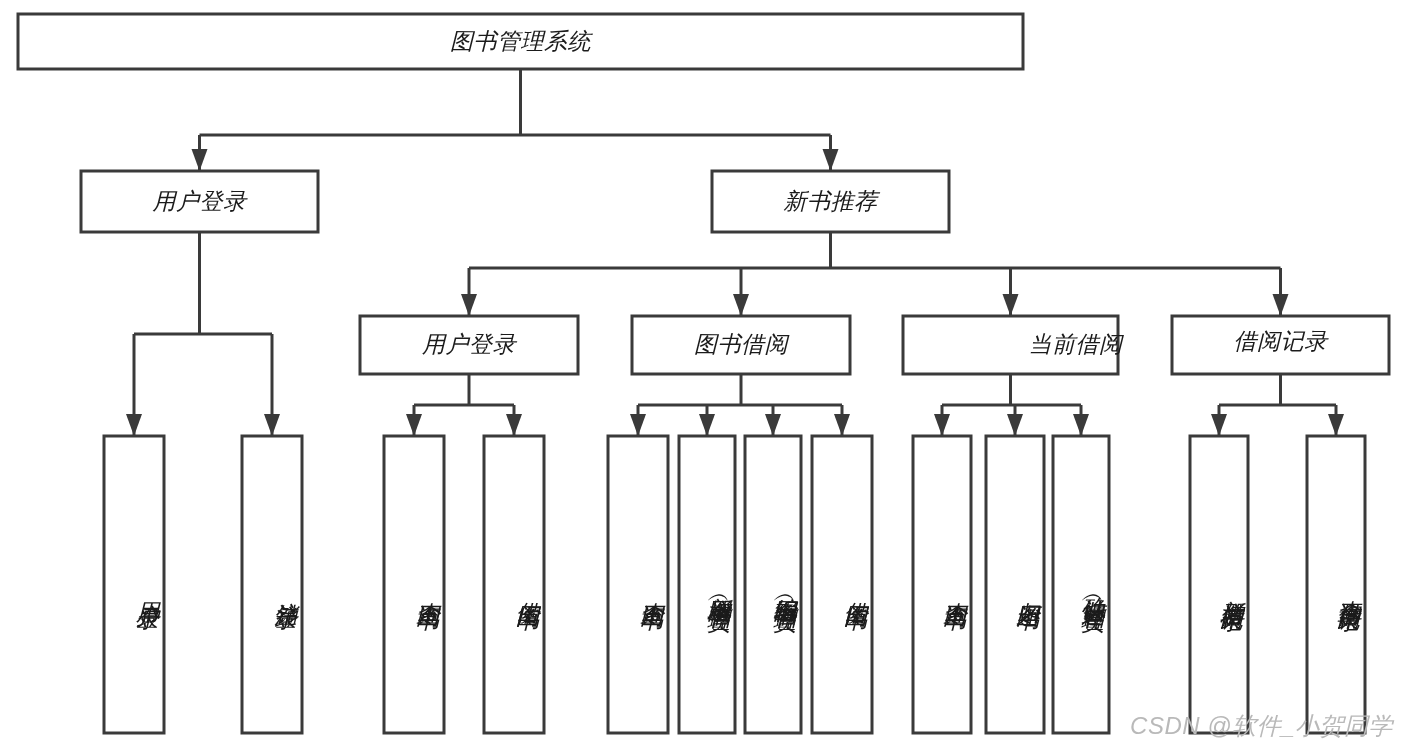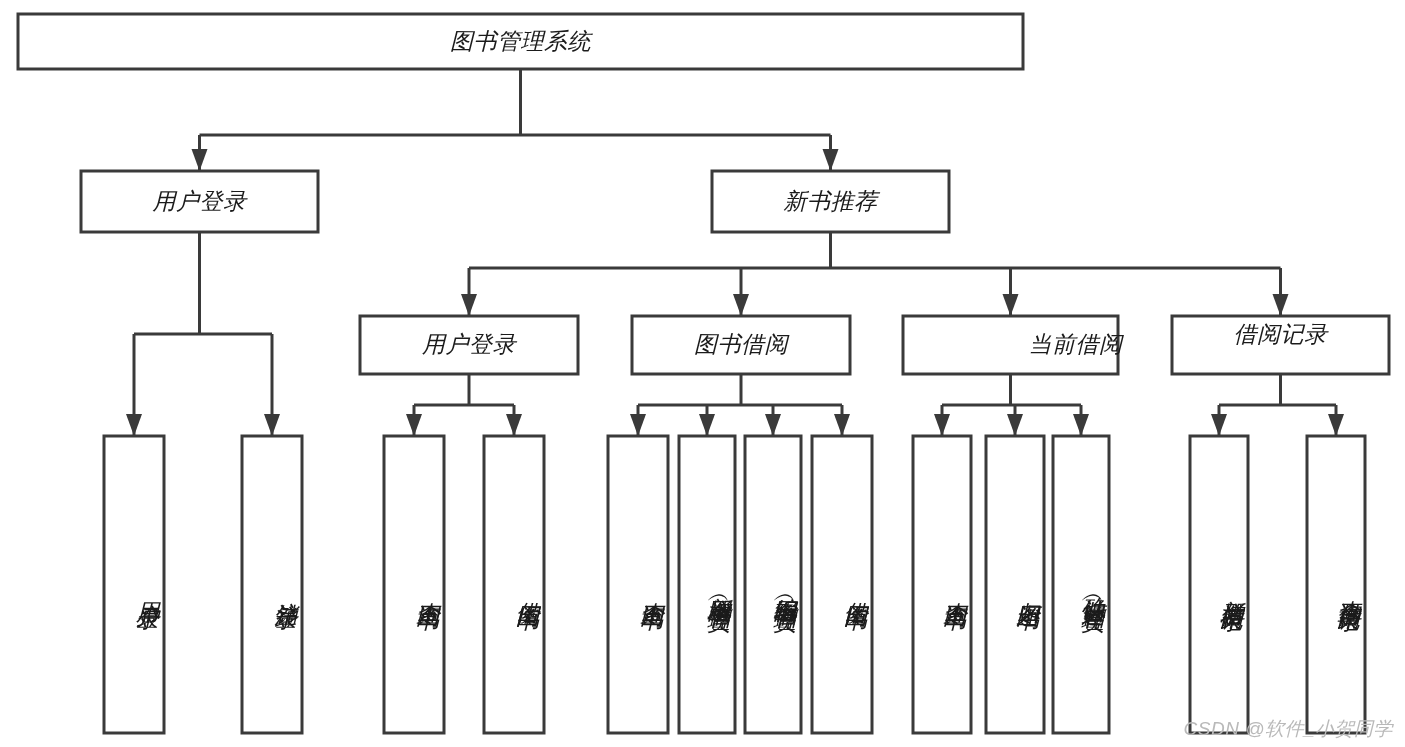--- a/index.html
+++ b/index.html
@@ -62,21 +62,21 @@
     letter-spacing: 2px;
     padding-top: 6px;
     align-items: flex-start;
     justify-content: center;
     white-space: nowrap;
   }
   .watermark {
     position: absolute;
     right: 12px;
     bottom: 5px;
-    font-size: 19px;
+    font-size: 24px;
     color: #b9b9b9;
     font-family: "Liberation Sans", "DejaVu Sans", sans-serif;
     letter-spacing: 0.5px;
     white-space: nowrap;
   }
 </style>
 </head>
 <body>
 
 <div id="diagram-root">
@@ -158,21 +158,21 @@
         <rect x="1307" y="436" width="58" height="297" class="node-box"></rect>
       </g>
   </svg>
   <div id="labels-layer">
       <div class="node-label horizontal" style="left: 18px; top: 14px; width: 1005px; height: 55px;">图书管理系统</div>
       <div class="node-label horizontal" style="left: 81px; top: 171px; width: 237px; height: 61px;">用户登录</div>
       <div class="node-label horizontal" style="left: 712px; top: 171px; width: 237px; height: 61px;">新书推荐</div>
       <div class="node-label horizontal" style="left: 360px; top: 316px; width: 218px; height: 58px;">用户登录</div>
       <div class="node-label horizontal" style="left: 632px; top: 316px; width: 218px; height: 58px;">图书借阅</div>
       <div class="node-label horizontal" style="left: 924px; top: 316px; width: 215px; height: 58px; margin-left: 44px;">当前借阅</div>
-      <div class="node-label horizontal" style="left: 1172px; top: 306px; width: 217px; height: 58px;">借阅记录</div>
+      <div class="node-label horizontal" style="left: 1172px; top: 313px; width: 217px; height: 58px;">借阅记录</div>
       <div class="node-label vertical" style="left: 104px; top: 436px; width: 60px; height: 297px;">用户登录</div>
       <div class="node-label vertical" style="left: 242px; top: 436px; width: 60px; height: 297px;">注销登录</div>
       <div class="node-label vertical" style="left: 384px; top: 436px; width: 60px; height: 297px;">查询图书</div>
       <div class="node-label vertical" style="left: 484px; top: 436px; width: 60px; height: 297px;">借阅图书</div>
       <div class="node-label vertical" style="left: 608px; top: 436px; width: 60px; height: 297px;">查询图书</div>
       <div class="node-label vertical" style="left: 679px; top: 436px; width: 56px; height: 297px;">新增图书（管理员）</div>
       <div class="node-label vertical" style="left: 745px; top: 436px; width: 56px; height: 297px;">编辑图书（管理员）</div>
       <div class="node-label vertical" style="left: 812px; top: 436px; width: 60px; height: 297px;">借阅图书</div>
       <div class="node-label vertical" style="left: 913px; top: 436px; width: 58px; height: 297px;">查询图书</div>
       <div class="node-label vertical" style="left: 986px; top: 436px; width: 58px; height: 297px;">归还图书</div>

